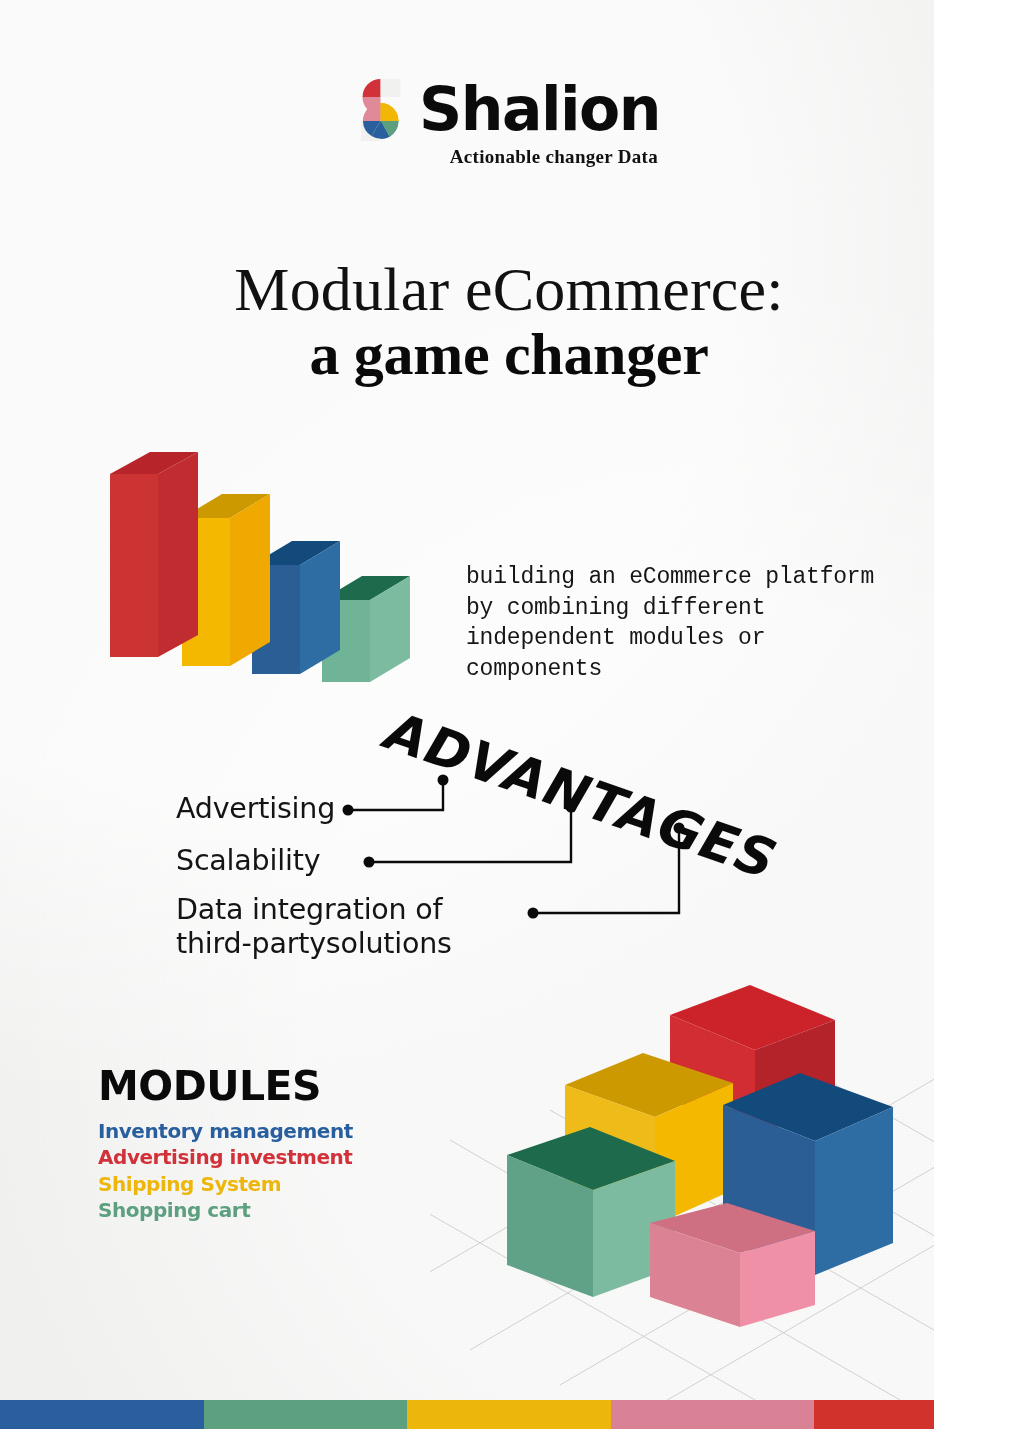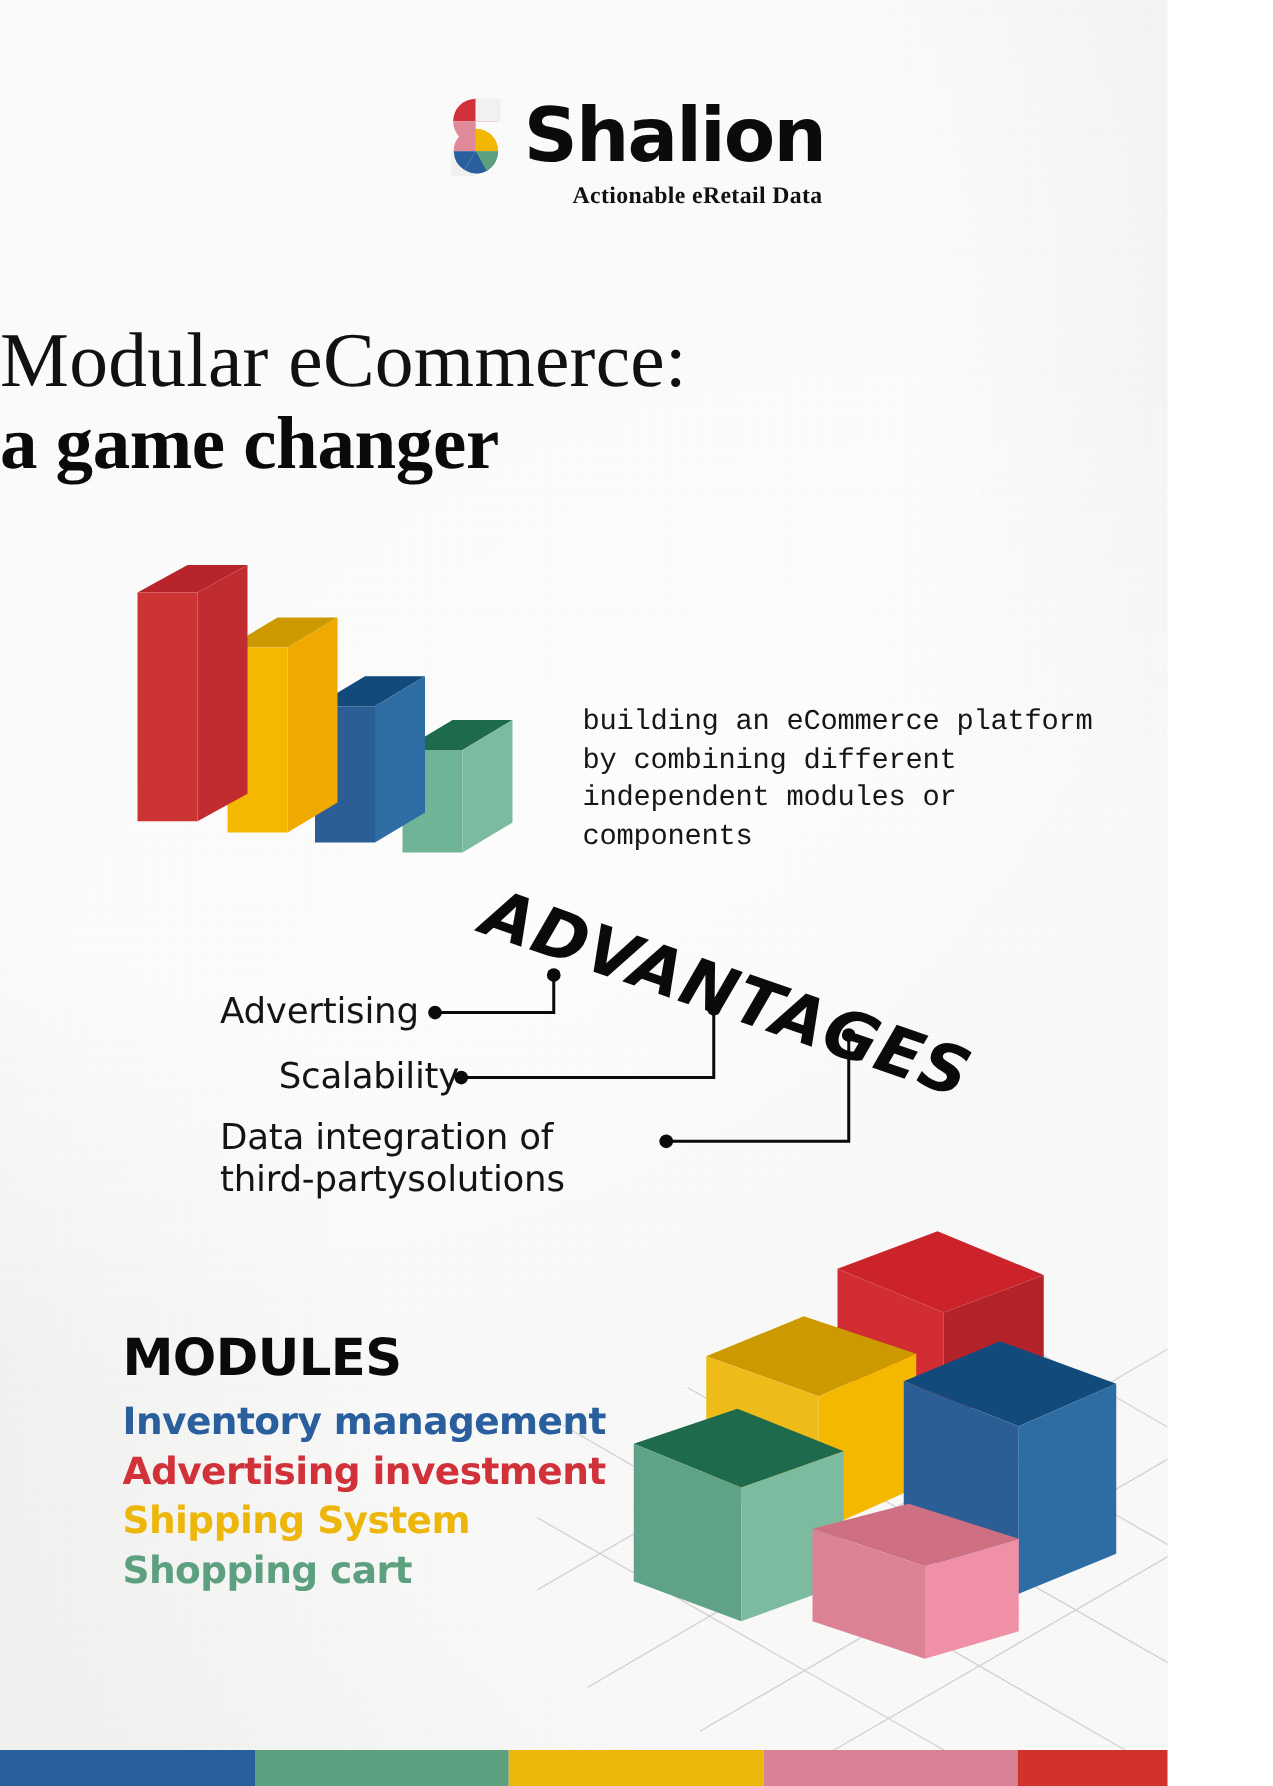--- a/index.html
+++ b/index.html
@@ -53,21 +53,21 @@
     font-weight:700;
     font-size:19px;
     letter-spacing:.3px;
     color:#111;
     margin-top:2px;
     margin-right:2px;
   }
   
   #title{
     position:absolute; left:0; top:258px; width:1018px;
-    text-align:left;
+    text-align:center;
   }
   #title-l1{
     font-family:"Liberation Serif", serif;
     font-weight:400;
     font-size:62px;
     color:#111;
     line-height:1.02;
     letter-spacing:.2px;
   }
   #title-l2{
@@ -117,37 +117,37 @@
     position:absolute;
     font-family:"DejaVu Sans", sans-serif;
     font-weight:400;
     font-size:28.5px;
     line-height:1.2;
     color:#141414;
     letter-spacing:-.2px;
     white-space:pre-line;
   }
   #adv-1{ left:176px; top:792px; }
-  #adv-2{ left:176px; top:844px;margin-left:47px; }
+  #adv-2{ left:176px; top:844px; }
   #adv-3{ left:176px; top:893px; }
   #connectors{ position:absolute; left:0; top:760px; width:1018px; height:200px; }
   
   #mod-head{
     position:absolute; left:98px; top:1062px;
     font-family:"DejaVu Sans", sans-serif;
     font-weight:700;
     font-size:41px;
     letter-spacing:-.5px;
     color:#0a0a0a;
   }
   #mod-list{ position:absolute; left:98px; top:1118px; }
   .mod-item{
     font-family:"DejaVu Sans", sans-serif;
     font-weight:700;
-    font-size:30px;
+    font-size:20px;
     line-height:1.32;
     letter-spacing:-.45px;
     white-space:nowrap;
   }
   
   #cubes{ position:absolute; left:495px; top:975px; width:420px; height:355px; }
   
   #footbar{
     position:absolute; left:0; bottom:0; width:1018px; height:29px;
     display:flex;
@@ -193,21 +193,21 @@
         <rect x="27.5" y="5" width="20" height="18" fill="#f1f1f0"></rect>
         <rect x="8" y="47" width="20" height="20" fill="#f1f1f0"></rect>
         <path d="M27.5 29 A18 18 0 0 0 10 47 L27.5 47 Z" fill="#E08A99"></path>
         <path d="M27.5 29 A18 18 0 0 1 45.5 47 L27.5 47 Z" fill="#F2B705"></path>
         <path d="M45.5 47 A18 18 0 0 1 36 62.6 L27.5 47 Z" fill="#5CA07F"></path>
         <path d="M36 62.6 A18 18 0 0 1 18.5 62 L27.5 47 Z" fill="#2A5F9E"></path>
         <path d="M18.5 62 A18 18 0 0 1 10 47 L27.5 47 Z" fill="#2A5F9E"></path>
       </svg>
       <div id="logo-word">Shalion</div>
     </div>
-    <div id="logo-tag">Actionable eRetail Data</div>
+    <div id="logo-tag">Actionable changer Data</div>
   </div>
 
   <div id="title">
     <div id="title-l1">Modular eCommerce:</div>
     <div id="title-l2">a game changer</div>
   </div>
 
   <svg id="barchart" viewBox="0 0 345 265">
 
     <g>

